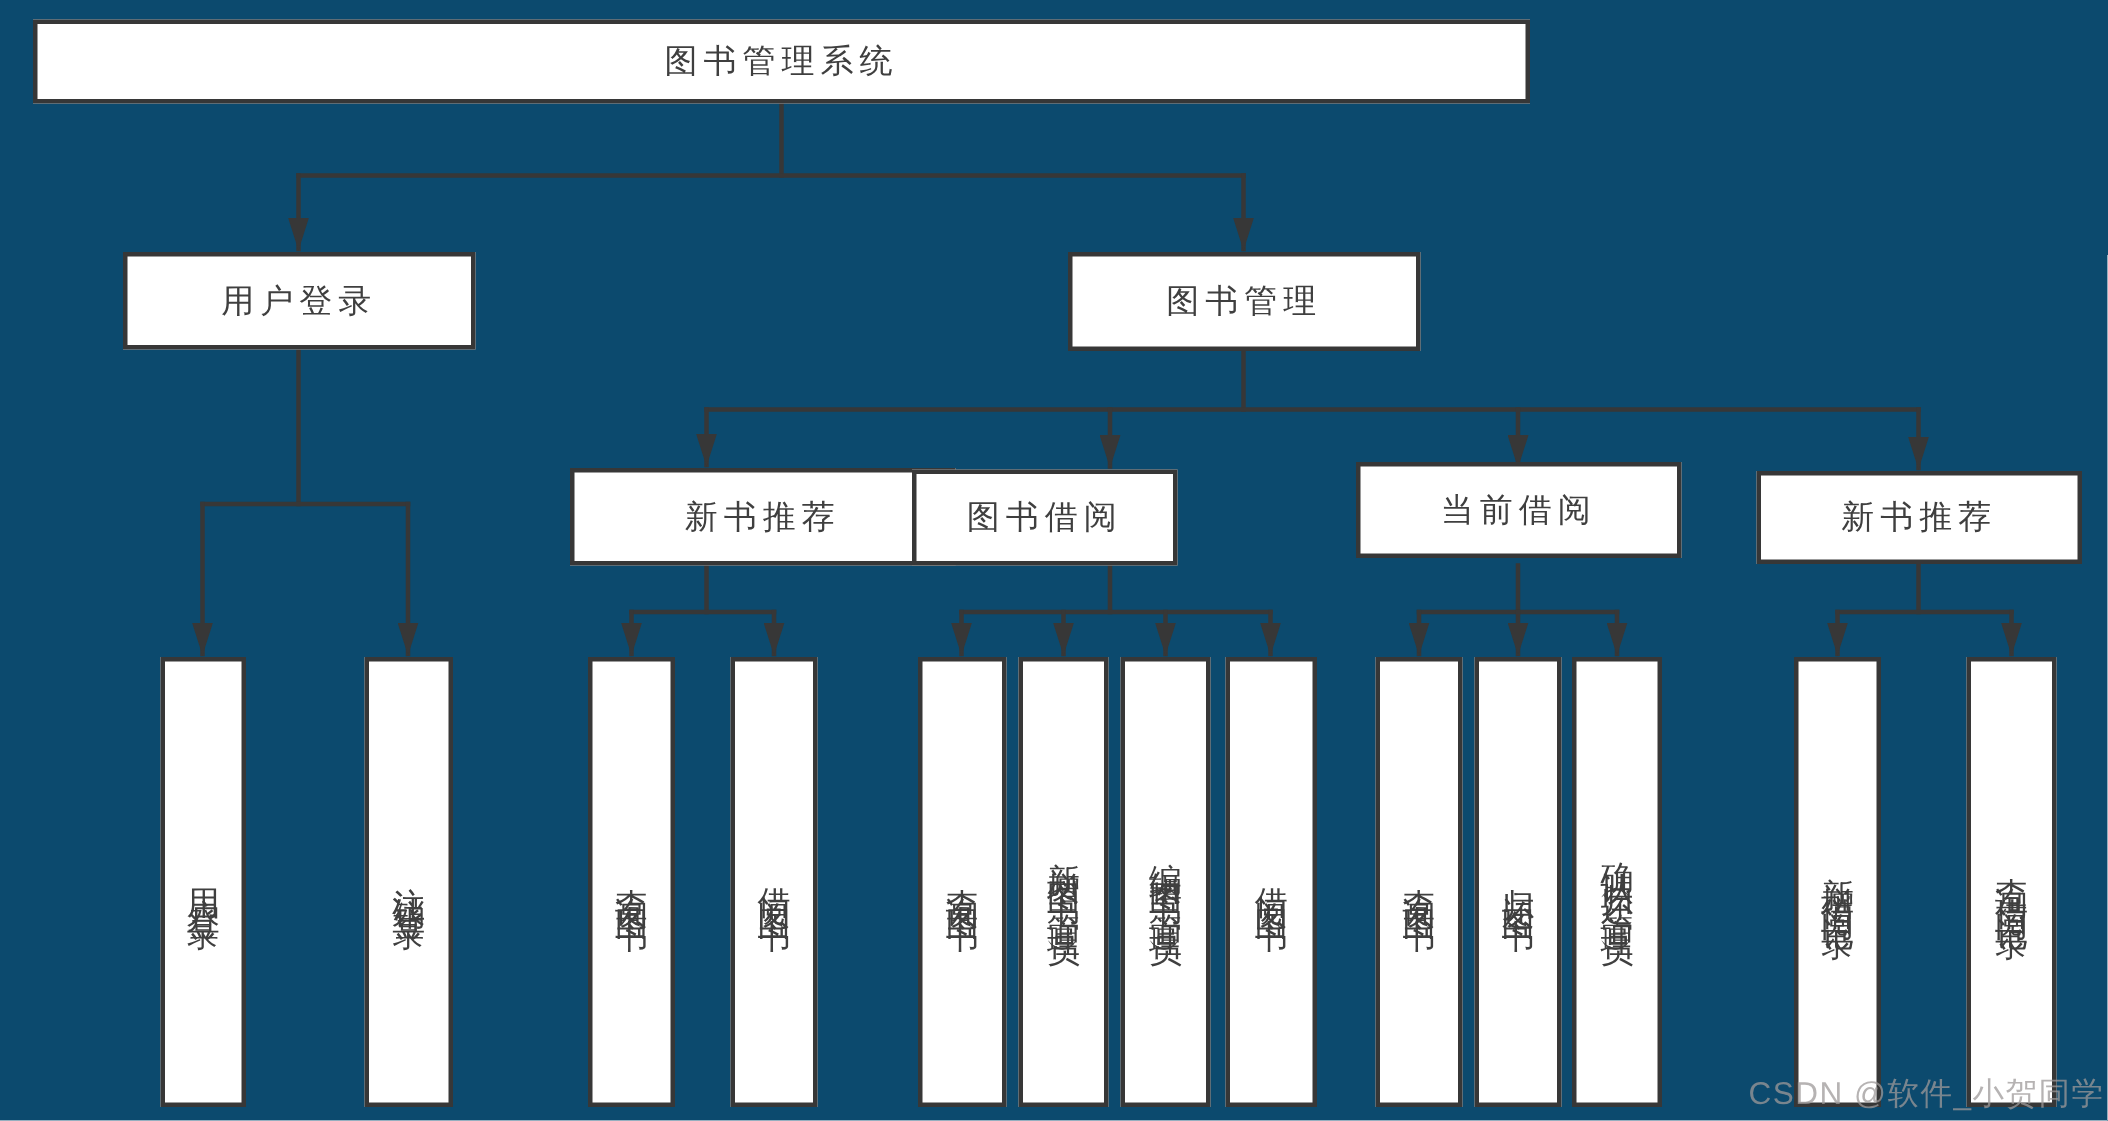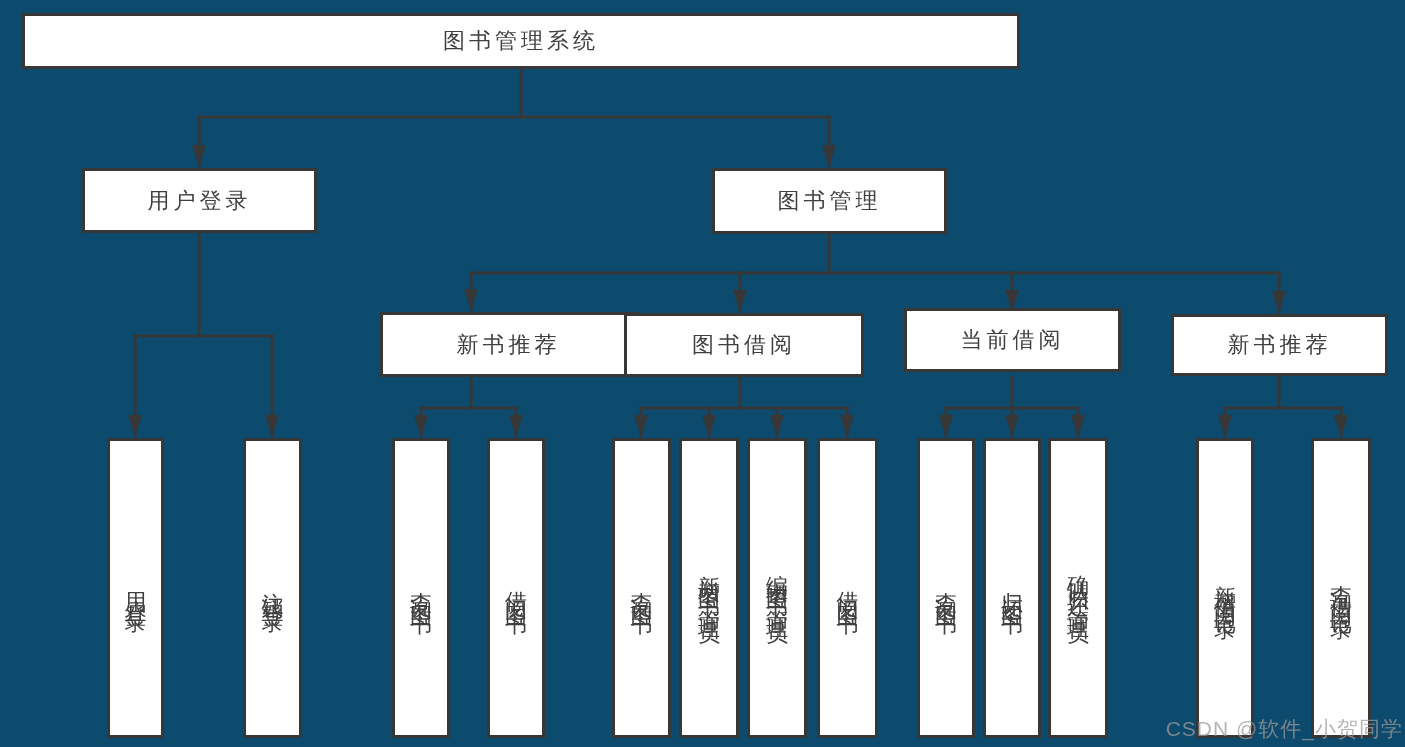--- a/index.html
+++ b/index.html
@@ -112,21 +112,21 @@
   <div class="hnode" style="left:82px;top:168px;width:235px;height:65px">
     <span>用户登录</span>
   </div>
   <div class="hnode" style="left:712px;top:168px;width:235px;height:66px">
     <span>图书管理</span>
   </div>
 
   <div class="hnode" style="left:380px;top:312px;width:257px;height:65px">
     <span>新书推荐</span>
   </div>
-  <div class="hnode" style="left:624px;top:313px;width:240px;height:64px">
+  <div class="hnode" style="left:608px;top:313px;width:177px;height:64px">
     <span>图书借阅</span>
   </div>
   <div class="hnode" style="left:904px;top:308px;width:217px;height:64px">
     <span>当前借阅</span>
   </div>
   <div class="hnode" style="left:1171px;top:314px;width:217px;height:62px">
     <span>新书推荐</span>
   </div>
 
   <div class="vnode" style="left:107px;width:57px">

